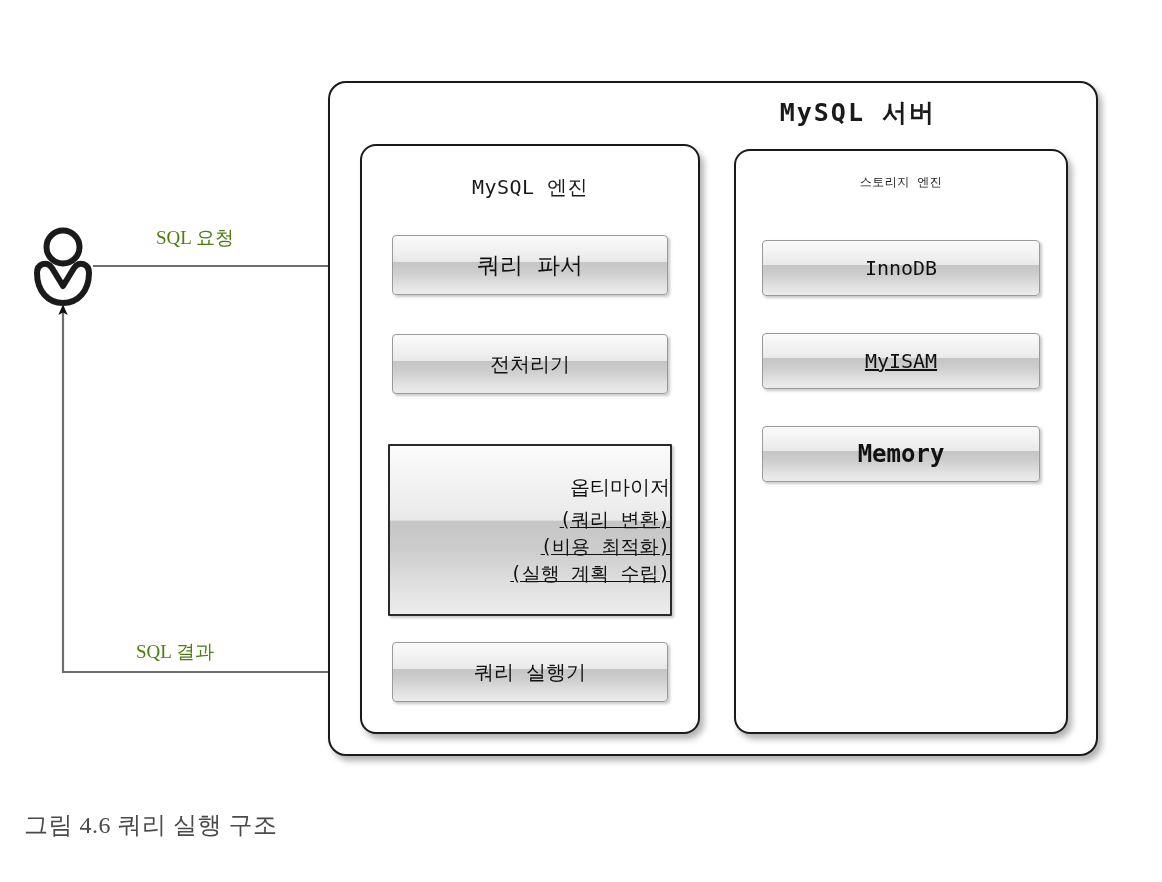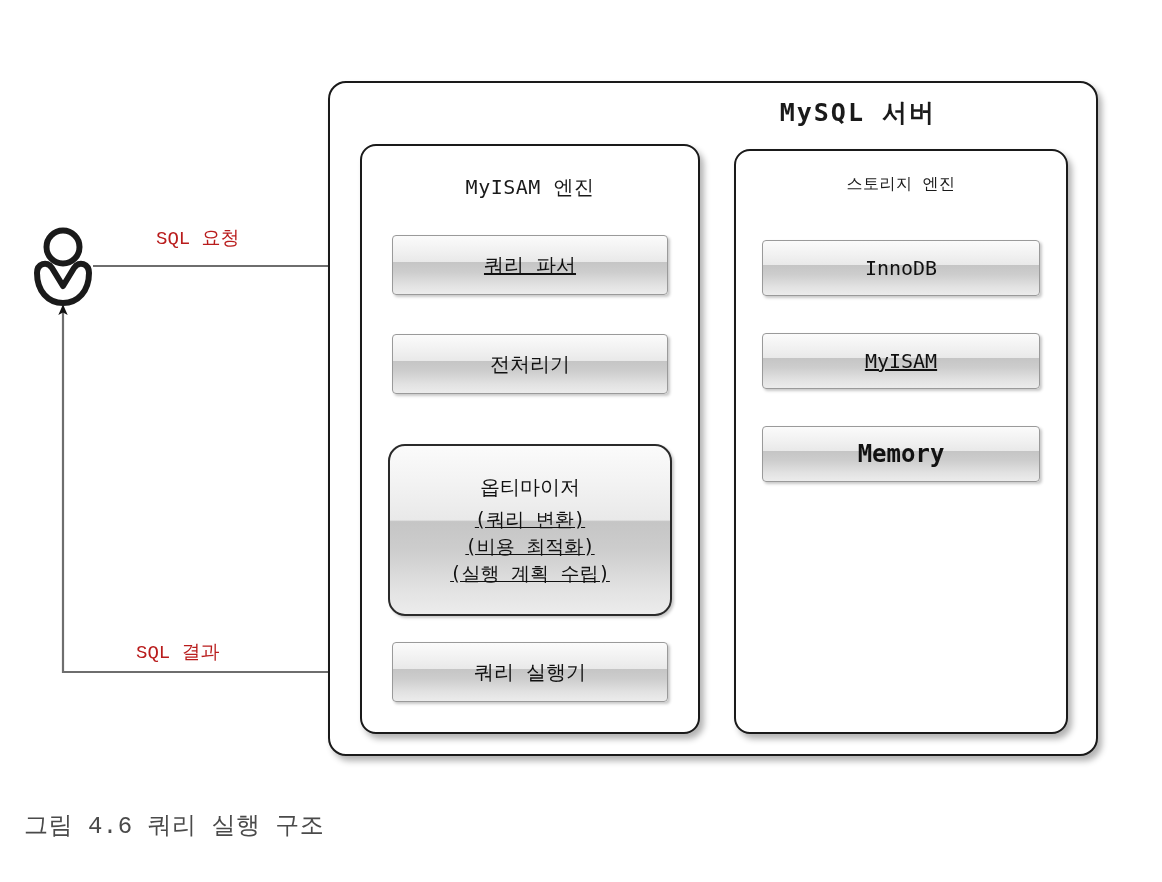--- a/index.html
+++ b/index.html
@@ -51,21 +51,21 @@
     letter-spacing: 2px;
   }
   #engine-box { left: 360px; top: 128px; width: 340px; height: 590px; border-radius: 16px; }
   #engine-title {
     left: 360px; top: 158px; width: 340px;
     text-align: center; font-size: 20px;
   }
   #storage-box { left: 734px; top: 133px; width: 334px; height: 585px; border-radius: 16px; }
   #storage-title {
     left: 734px; top: 158px; width: 334px;
-    text-align: center; font-size: 16px;
+    text-align: center; font-size: 12px;
   }
 
   
   .chip {
     position: absolute;
     box-sizing: border-box;
     border: 1px solid #9a9a9a;
     border-radius: 4px;
     background: linear-gradient(to bottom,
         #fbfbfb 0%,
@@ -79,51 +79,52 @@
     display: flex;
     flex-direction: column;
     align-items: center;
     justify-content: center;
     font-family: "DejaVu Sans Mono", "Liberation Mono", monospace;
     color: #111111;
     text-align: center;
   }
   .chip.strong {
     border: 2px solid #2a2a2a;
-    border-radius: 17px;
+    border-radius: 1px;
+    align-items: flex-end;
   }
   .chip .line { line-height: 1.42; white-space: nowrap; }
   .chip .head { font-size: 20px; margin-bottom: 4px; }
   .chip .sub  { font-size: 19px; text-decoration: underline; }
 
-  #chip-parser    { left: 392px; top: 219px; width: 276px; height: 60px; font-size: 20px; text-decoration: underline; }
+  #chip-parser    { left: 392px; top: 219px; width: 276px; height: 60px; font-size: 23px; }
   #chip-prepro    { left: 392px; top: 318px; width: 276px; height: 60px; font-size: 20px; }
   #chip-optimizer { left: 388px; top: 428px; width: 284px; height: 172px; }
   #chip-executor  { left: 392px; top: 626px; width: 276px; height: 60px; font-size: 20px; }
 
   #chip-innodb  { left: 762px; top: 224px; width: 278px; height: 56px; font-size: 20px; }
   #chip-myisam  { left: 762px; top: 317px; width: 278px; height: 56px; font-size: 20px; text-decoration: underline; }
   #chip-memory  { left: 762px; top: 410px; width: 278px; height: 56px; font-size: 24px; font-weight: bold; }
 
   
   .edge-label {
     position: absolute;
-    font-family: Liberation Mono, monospace;
+    font-family: Liberation Serif, serif;
     font-size: 19px;
-    color: #b91c1c;
+    color: #4d7c0f;
     white-space: nowrap;
   }
   #label-sql-request { left: 156px; top: 209px; }
   #label-sql-result  { left: 136px; top: 623px; }
 
   
   #caption {
     position: absolute;
     left: 24px; top: 793px;
-    font-family: Liberation Mono, monospace;
+    font-family: Liberation Serif, serif;
     font-size: 24px;
     color: #4a4a4a;
     letter-spacing: 0.5px;
     white-space: nowrap;
   }
 </style>
 </head>
 <body>
 
 <div id="stage">
@@ -168,21 +169,21 @@
       <circle cx="63" cy="231" r="16.5" fill="none" stroke="#1a1a1a" stroke-width="6"></circle>
       <path d="M37,257 C37,248 47,244 52,252 L63,270 L74,252 C79,244 89,248 89,257
                C89,275 78,287 63,287 C48,287 37,275 37,257 Z" fill="none" stroke="#1a1a1a" stroke-width="6" stroke-linejoin="round"></path>
     </g>
   </svg>
 
   <div class="container-box" id="server-box"></div>
   <div class="container-title" id="server-title">MySQL 서버</div>
 
   <div class="container-box" id="engine-box"></div>
-  <div class="container-title" id="engine-title">MyISAM 엔진</div>
+  <div class="container-title" id="engine-title">MySQL 엔진</div>
 
   <div class="container-box" id="storage-box"></div>
   <div class="container-title" id="storage-title">스토리지 엔진</div>
 
   <div class="chip" id="chip-parser">
     <span class="line">쿼리 파서</span>
   </div>
 
   <div class="chip" id="chip-prepro">
     <span class="line">전처리기</span>

